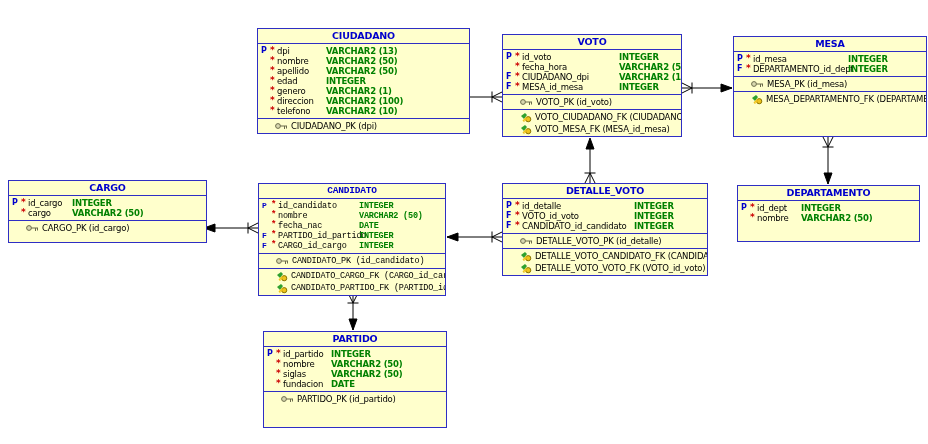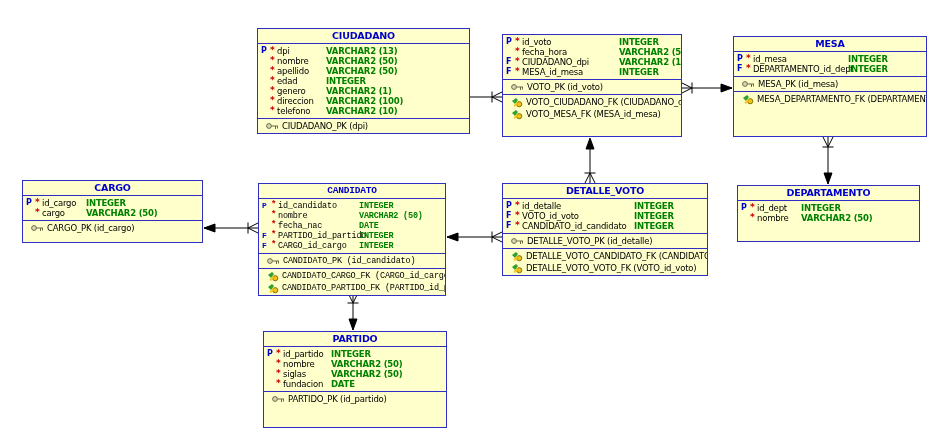--- a/index.html
+++ b/index.html
@@ -31,21 +31,21 @@
     display:flex;align-items:center;height:10px;line-height:10px;
     padding-left:3px;white-space:nowrap;
   }
   .col-flag{width:9px;color:#0000cc;font-weight:bold;font-size:8px;flex:none;}
   .col-req{width:7px;color:#cc0000;font-weight:bold;font-size:9px;flex:none;position:relative;top:-1px;}
   .col-name{width:var(--namew,60px);flex:none;overflow:visible;}
   .col-type{color:#008000;font-weight:bold;flex:none;}
   .tbl-keys,.tbl-fks{border-top:1px solid #2e2ec4;padding:1px 0;}
   .key-row{
     display:flex;align-items:center;height:12px;line-height:12px;
-    padding-left:8px;white-space:nowrap;
+    padding-left:17px;white-space:nowrap;
   }
   .key-row .icon{flex:none;margin-right:3px;display:inline-flex;}
   svg.overlay{position:absolute;left:0;top:0;pointer-events:none;}
   svg.overlay g{pointer-events:stroke;}
 </style>
 </head>
 <body>
 
 <div class="canvas">
 
@@ -149,20 +149,21 @@
               <circle cx="3" cy="4" r="2.4" fill="#d8d8b0" stroke="#6b6b4a"></circle>
               <path d="M5.5,4 H12 M9.5,4 V7 M11.5,4 V6.5" stroke="#6b6b4a" fill="none"></path>
             </svg>
           </span>
           <span>CIUDADANO_PK (dpi)</span>
         </div>
       </div>
     </div>
 
   <div class="erd-table" style="left:502px;top:34px;width:180px;min-height:103px;--namew:97px;">
+    <div class="tbl-title">VOTO</div>
   <div class="tbl-cols">
         <div class="tbl-row">
           <span class="col-flag">P</span>
           <span class="col-req">*</span>
           <span class="col-name">id_voto</span>
           <span class="col-type">INTEGER</span>
         </div>
         <div class="tbl-row">
           <span class="col-flag"></span>
           <span class="col-req">*</span>
@@ -251,21 +252,21 @@
               <path d="M1,4 L5,1 L7,3 L4,7 Z" fill="#2fa12f"></path>
               <circle cx="8.2" cy="7.2" r="2.6" fill="#efc31c" stroke="#8a7400"></circle>
               <path d="M6.5,5.5 L3.5,8.5 M4.5,9.5 L3,8 M6,8.5 L4.8,7.3" stroke="#efc31c" stroke-width="1.6" fill="none"></path>
             </svg>
           </span>
           <span>MESA_DEPARTAMENTO_FK (DEPARTAMENTO_id_dept)</span>
         </div>
       </div>
     </div>
 
-  <div class="erd-table" style="left:22px;top:180px;width:181px;min-height:63px;--namew:44px;">
+  <div class="erd-table" style="left:8px;top:180px;width:199px;min-height:63px;--namew:44px;">
     <div class="tbl-title">CARGO</div>
   <div class="tbl-cols">
         <div class="tbl-row">
           <span class="col-flag">P</span>
           <span class="col-req">*</span>
           <span class="col-name">id_cargo</span>
           <span class="col-type">INTEGER</span>
         </div>
         <div class="tbl-row">
           <span class="col-flag"></span>

